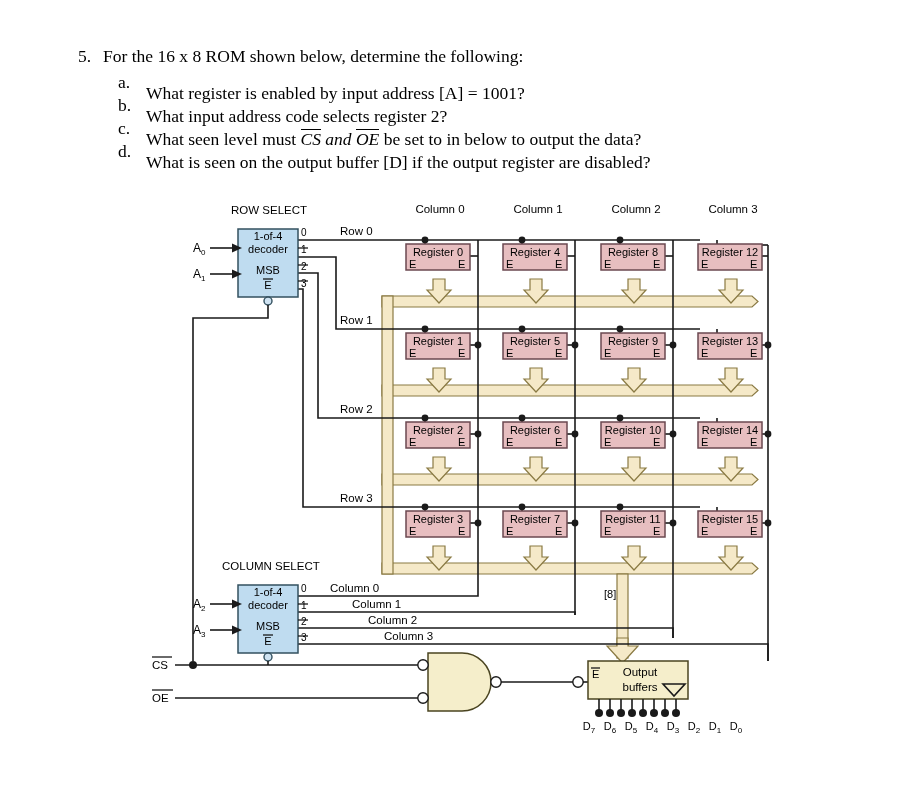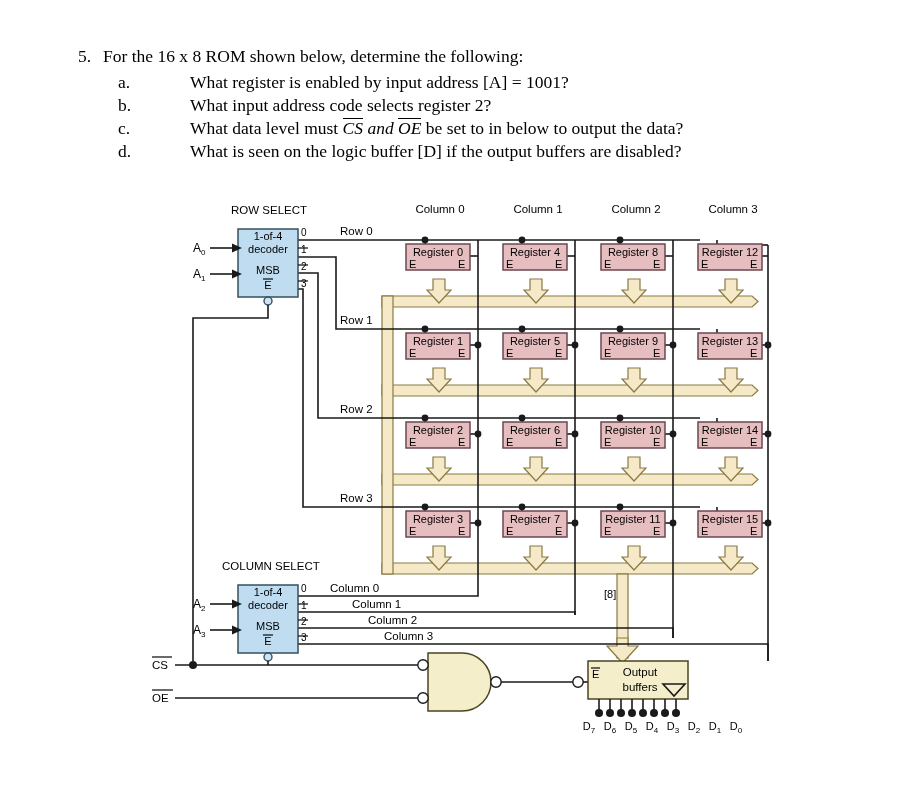--- a/index.html
+++ b/index.html
@@ -16,21 +16,21 @@
   .q-main{
     position:absolute;left:78px;top:46px;width:760px;
     font-size:17.5px;color:#000;
   }
   .q-num{position:absolute;left:0;top:0;}
   .q-main-text{position:absolute;left:25px;top:0;white-space:nowrap;text-align:center;}
   .q-sub{
     position:absolute;font-size:17.5px;color:#000;white-space:nowrap;
   }
   .q-sub .lbl{position:absolute;left:0;top:0;}
-  .q-sub .txt{position:absolute;left:28px;top:0;margin-left:44px;}
+  .q-sub .txt{position:absolute;left:28px;top:11px;}
   .ovl{border-top:1.3px solid #000;padding-top:0px;display:inline-block;line-height:1.05;}
   .ital{font-style:italic;}
 
   
   #diagram{position:absolute;left:0;top:8px;width:900px;height:795px;}
   svg{position:absolute;left:0;top:0;}
 </style>
 </head>
 <body>
 
@@ -45,26 +45,26 @@
     <span class="txt">What register is enabled by input address [A] = 1001?</span>
   </div>
 
   <div class="q-sub" style="left:118px;top:95px;">
     <span class="lbl">b.</span>
     <span class="txt">What input address code selects register 2?</span>
   </div>
 
   <div class="q-sub" style="left:118px;top:118px;">
     <span class="lbl">c.</span>
-    <span class="txt"><span>What data level must </span><span class="ovl ital">CS</span><span class="ital"> and </span><span class="ovl ital">OE</span><span> be set to in below to output the data?</span></span>
+    <span class="txt"><span>What seen level must </span><span class="ovl ital">CS</span><span class="ital"> and </span><span class="ovl ital">OE</span><span> be set to in below to output the data?</span></span>
   </div>
 
   <div class="q-sub" style="left:118px;top:141px;">
     <span class="lbl">d.</span>
-    <span class="txt">What is seen on the logic buffer [D] if the output buffers are disabled?</span>
+    <span class="txt">What is seen on the output buffer [D] if the output register are disabled?</span>
   </div>
 </div>
 
 <div id="diagram">
 <svg width="900" height="795" viewBox="0 0 900 795" xmlns="http://www.w3.org/2000/svg">
   <defs>
     <style>
       .w  { stroke:#1a1a1a; stroke-width:1.6; fill:none; }
       .wt { stroke:#1a1a1a; stroke-width:1.3; fill:none; }
       .dot{ fill:#1a1a1a; }

